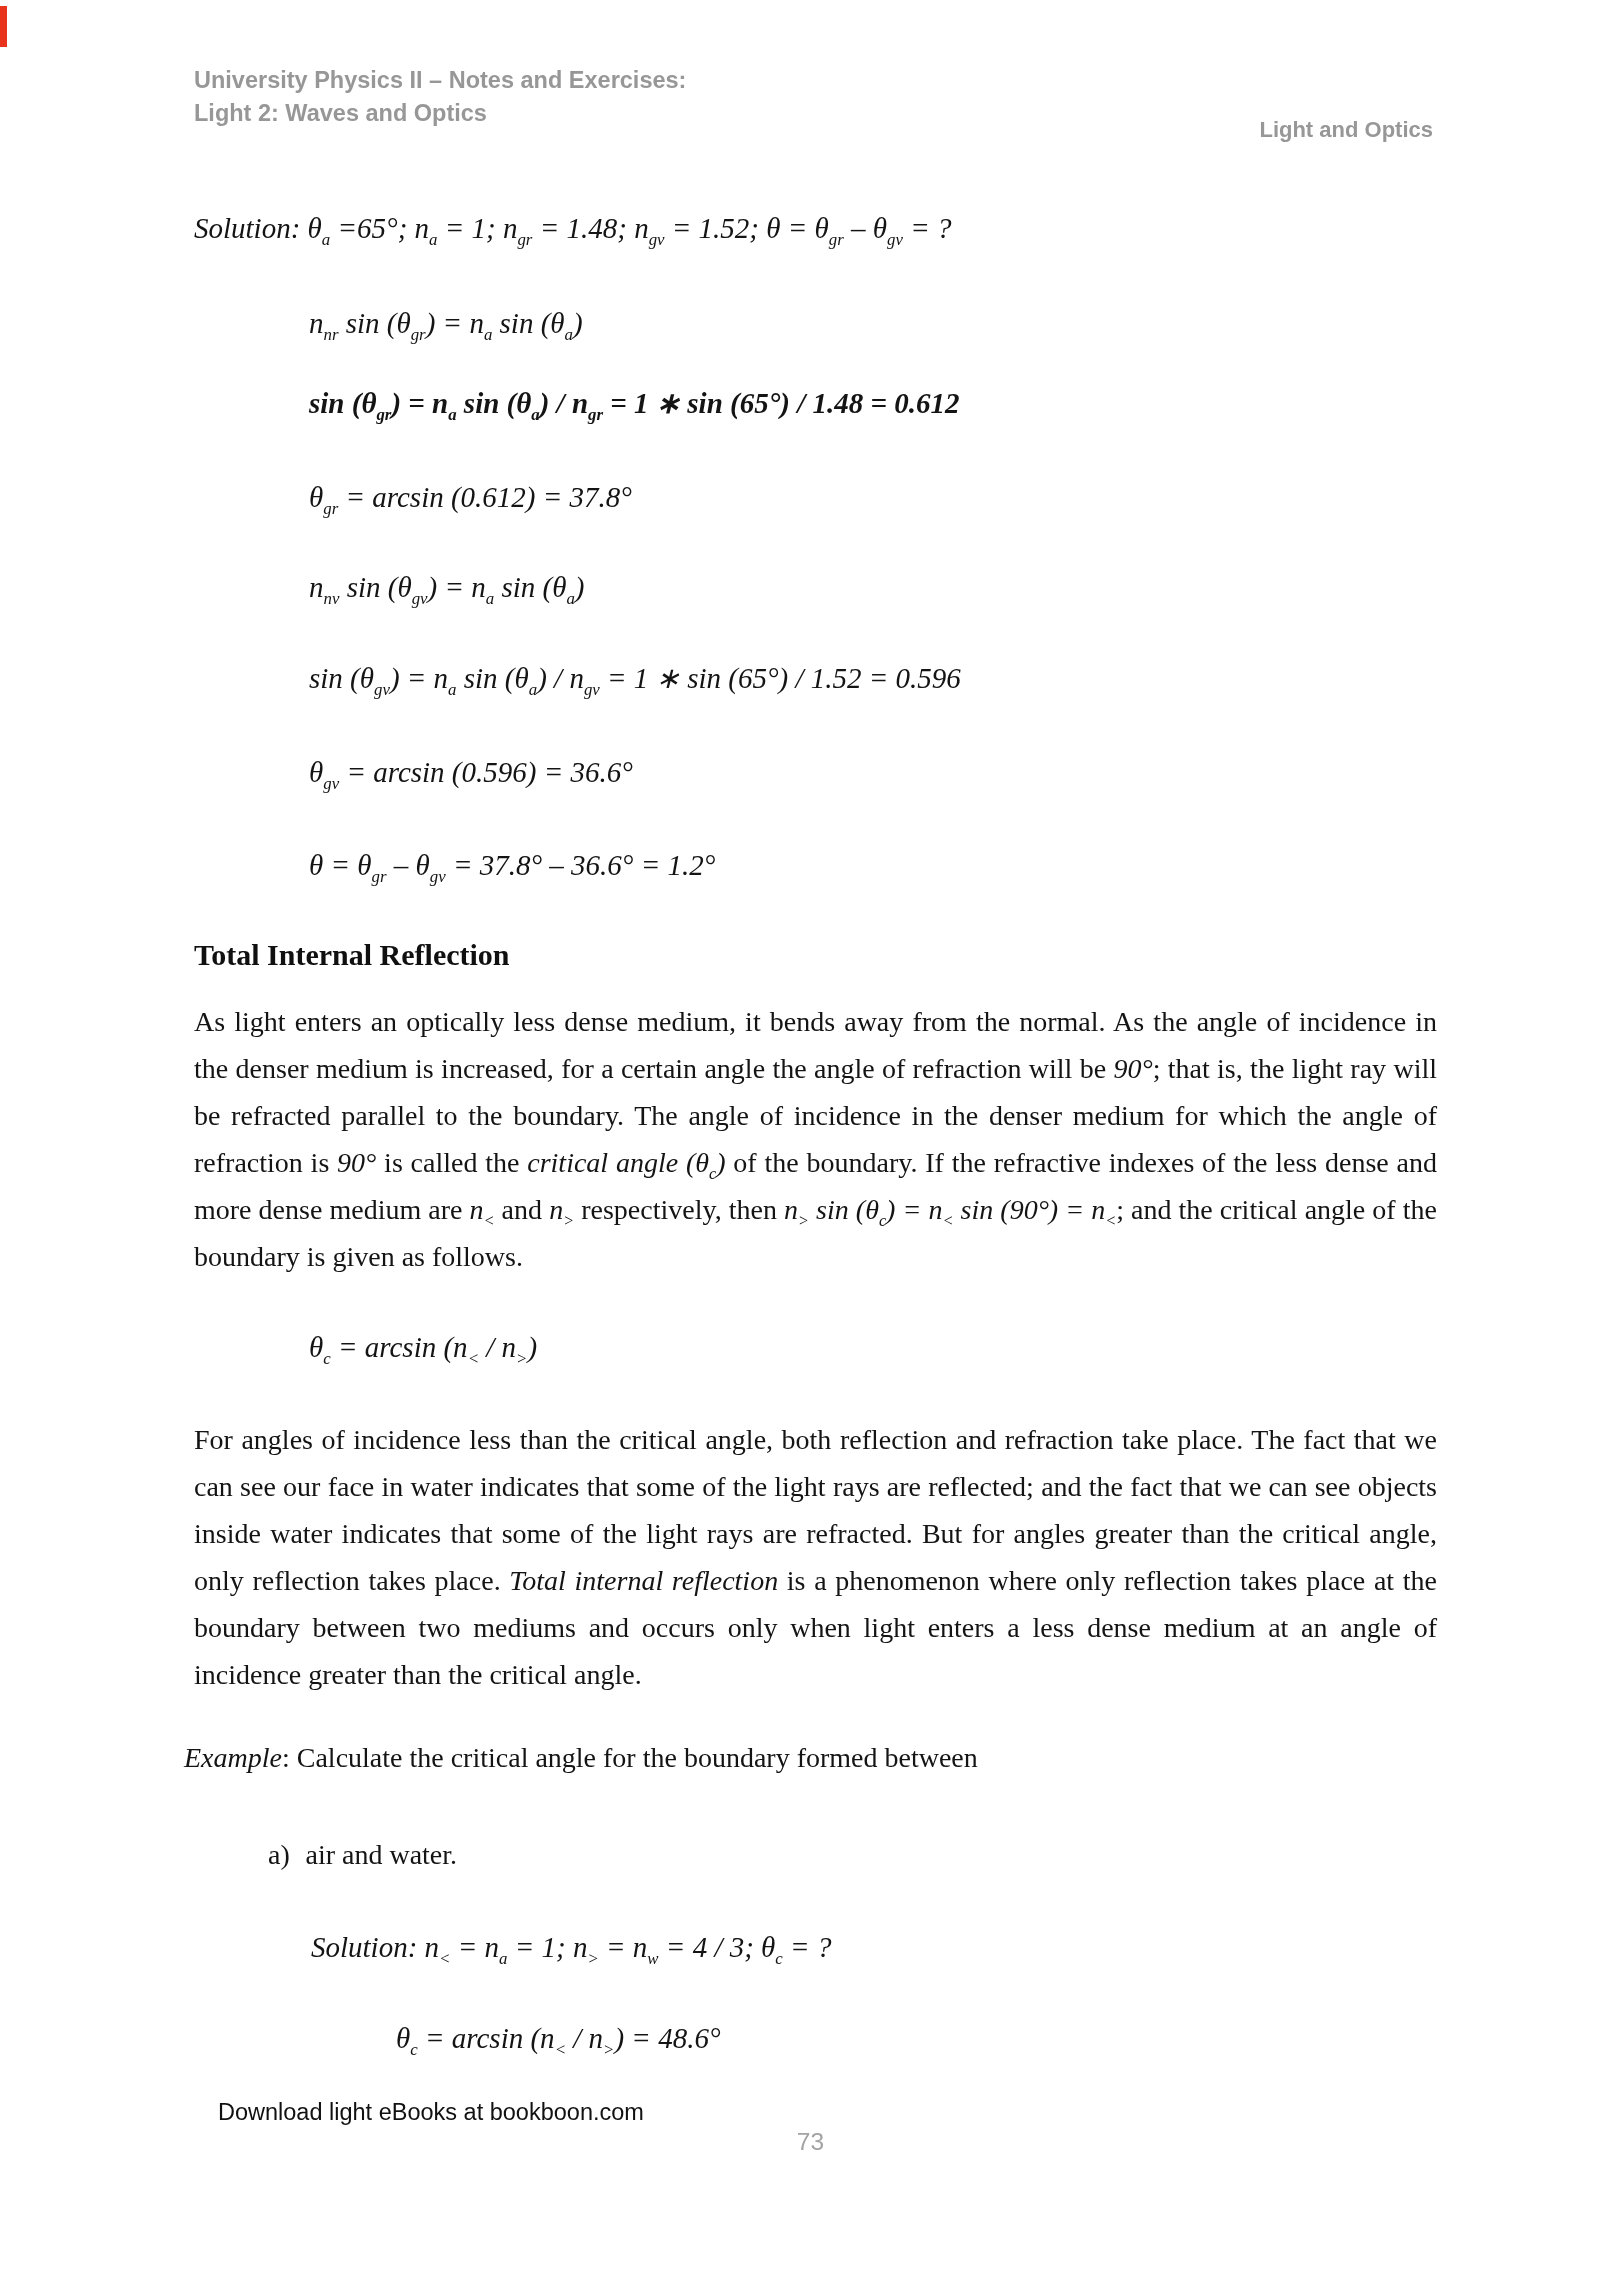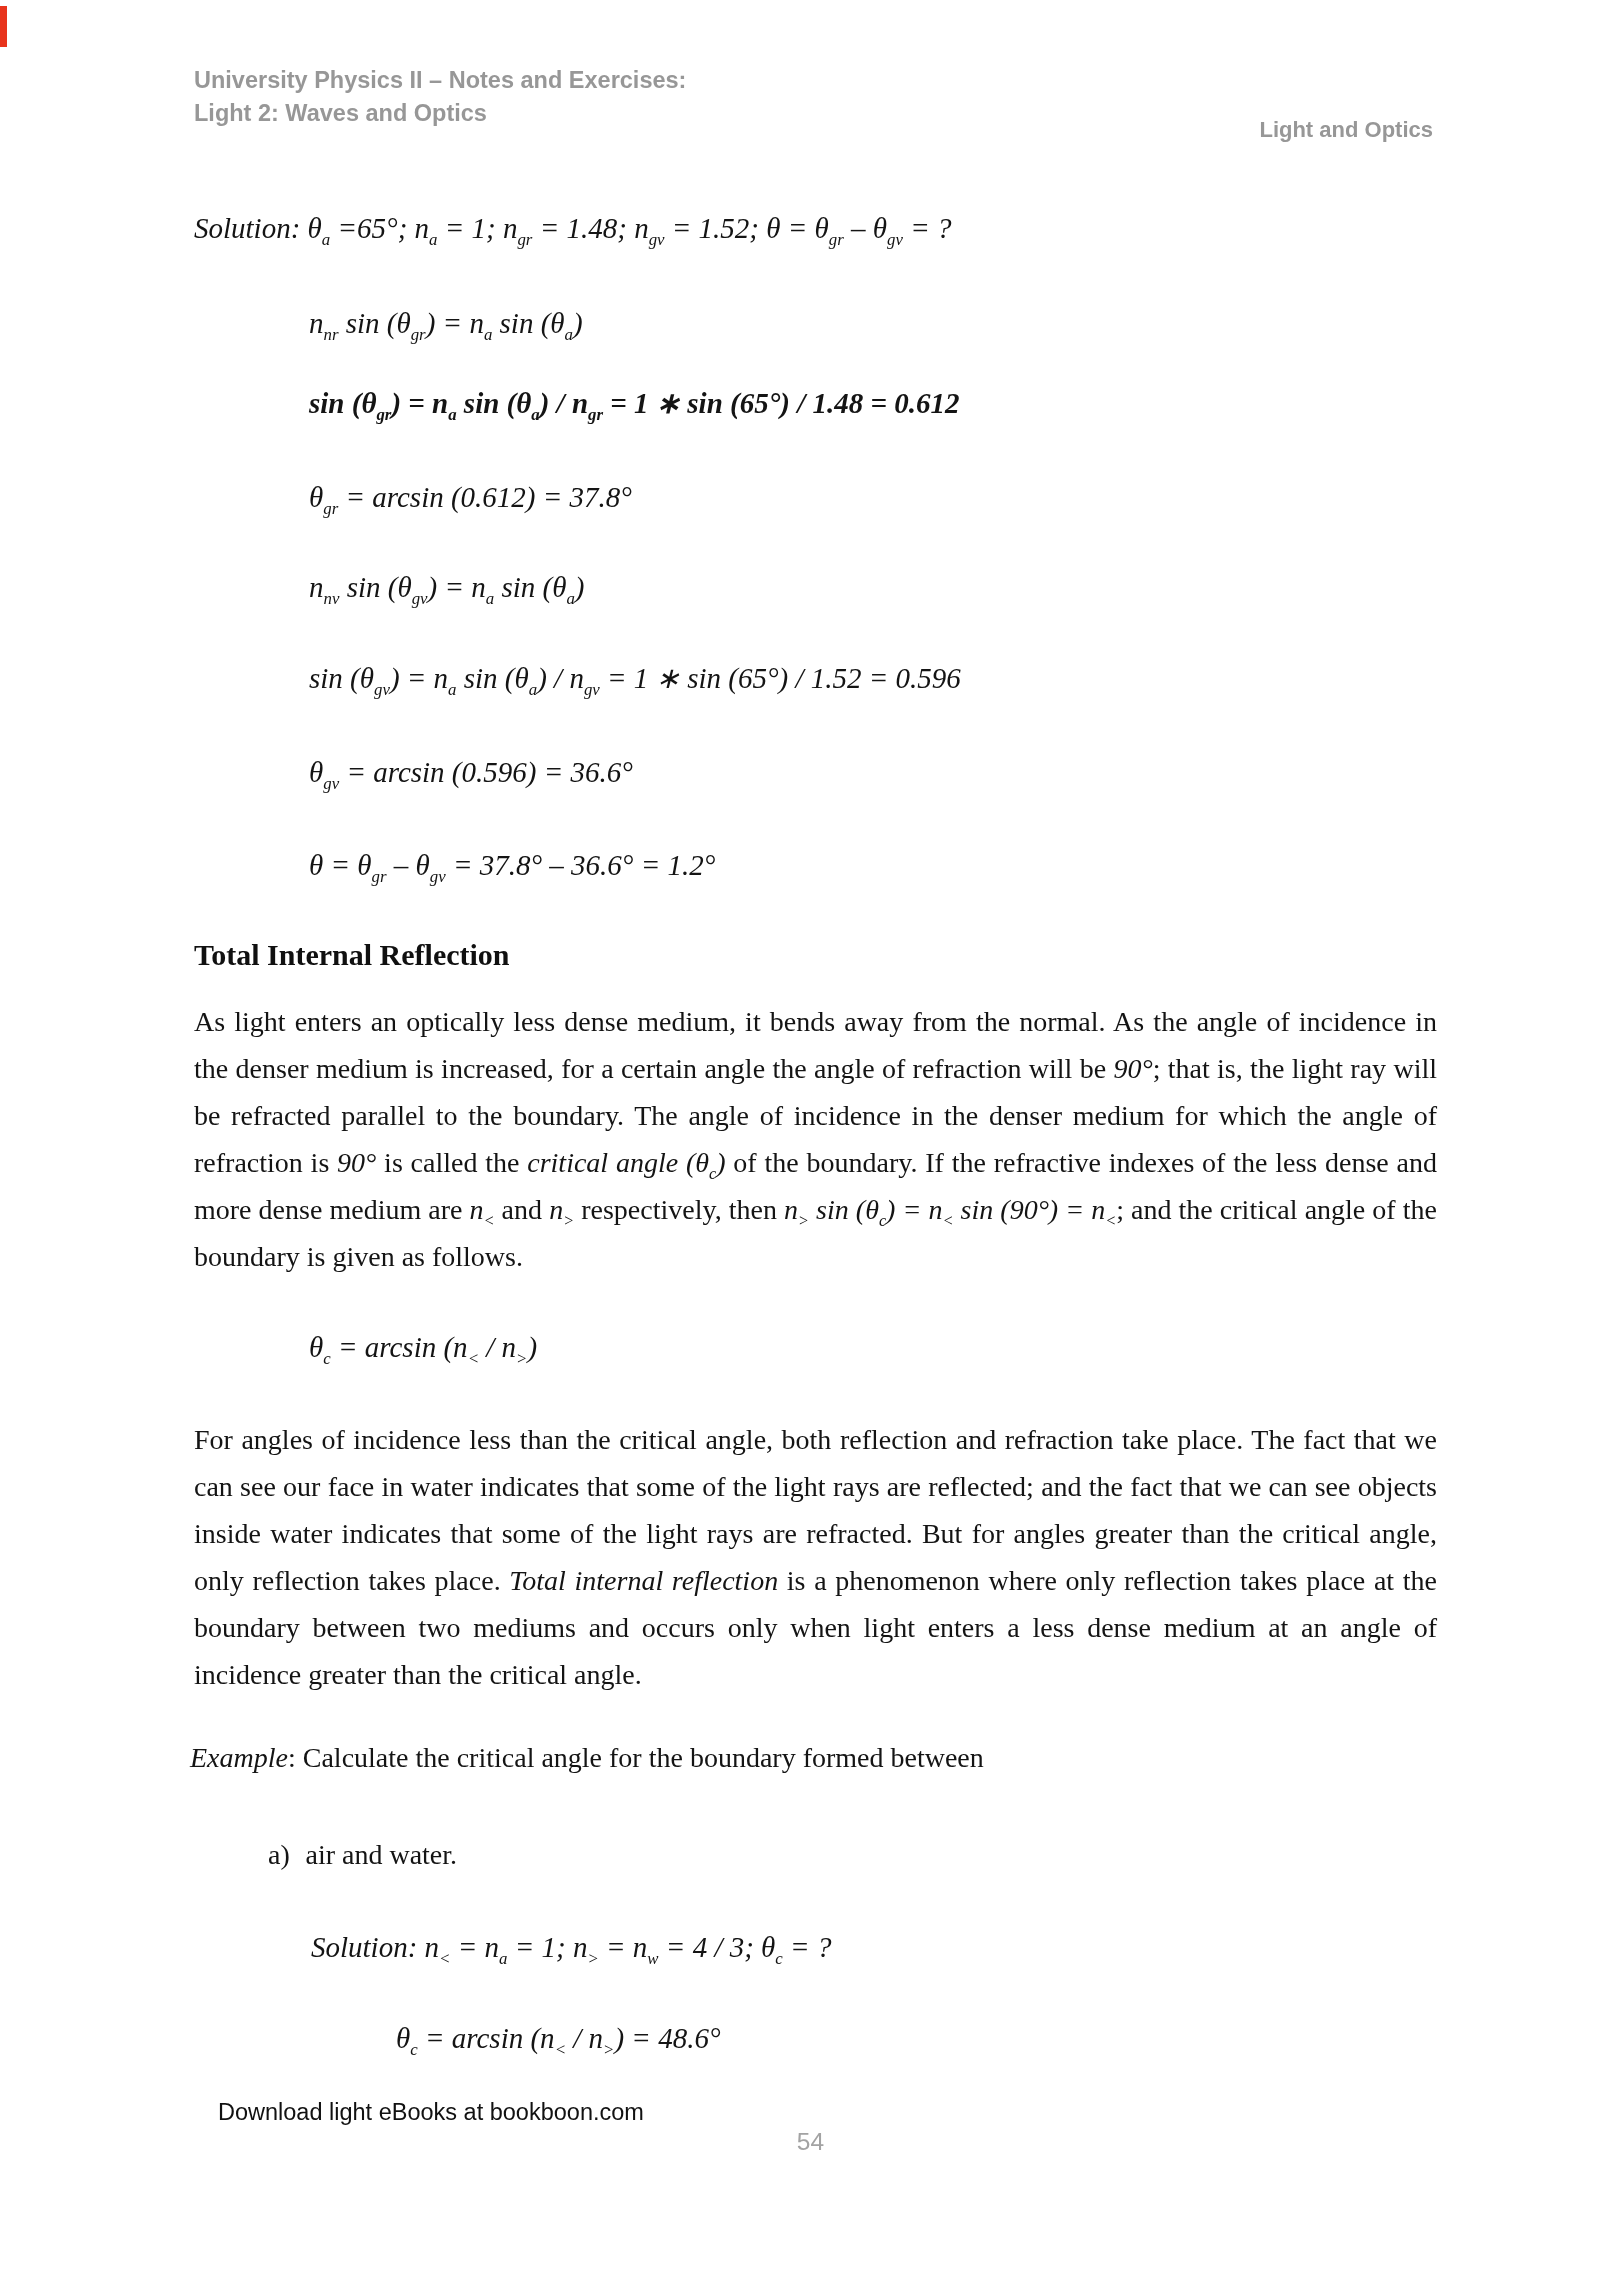--- a/index.html
+++ b/index.html
@@ -109,28 +109,28 @@
   <div class="math" style="left:309px; top:847px;text-align:right;">θ = θ<sub>gr</sub> – θ<sub>gv</sub> = 37.8° – 36.6° = 1.2°</div>
 
   <div class="heading">Total Internal Reflection</div>
 
   <div class="para" style="top:998px;">As light enters an optically less dense medium, it bends away from the normal. As the angle of incidence in the denser medium is increased, for a certain angle the angle of refraction will be <i>90°</i>; that is, the light ray will be refracted parallel to the boundary. The angle of incidence in the denser medium for which the angle of refraction is <i>90°</i> is called the <i>critical angle (θ<sub>c</sub>)</i> of the boundary. If the refractive indexes of the less dense and more dense medium are <i>n<sub>&lt;</sub></i> and <i>n<sub>&gt;</sub></i> respectively, then <i>n<sub>&gt;</sub> sin (θ<sub>c</sub>) = n<sub>&lt;</sub> sin (90°) = n<sub>&lt;</sub></i>; and the critical angle of the boundary is given as follows.</div>
 
   <div class="math" style="left:309px; top:1329px;">θ<sub>c</sub> = arcsin (n<sub>&lt;</sub> / n<sub>&gt;</sub>)</div>
 
   <div class="para" style="top:1416px;">For angles of incidence less than the critical angle, both reflection and refraction take place. The fact that we can see our face in water indicates that some of the light rays are reflected; and the fact that we can see objects inside water indicates that some of the light rays are refracted. But for angles greater than the critical angle, only reflection takes place. <i>Total internal reflection</i> is a phenomenon where only reflection takes place at the boundary between two mediums and occurs only when light enters a less dense medium at an angle of incidence greater than the critical angle.</div>
 
-  <div class="plainline" style="left:190px; top:1739px;text-align:center;"><i>Example</i>: Calculate the critical angle for the boundary formed between</div>
+  <div class="plainline" style="left:184px; top:1739px;text-align:center;"><i>Example</i>: Calculate the critical angle for the boundary formed between</div>
 
   <div class="plainline" style="left:268px; top:1836px;">
     <span class="item-label">a)</span><span>air and water.</span>
   </div>
 
   <div class="math" style="left:311px; top:1929px;">Solution: n<sub>&lt;</sub> = n<sub>a</sub> = 1; n<sub>&gt;</sub> = n<sub>w</sub> = 4 / 3; θ<sub>c</sub> = ?</div>
 
   <div class="math" style="left:396px; top:2020px;">θ<sub>c</sub> = arcsin (n<sub>&lt;</sub> / n<sub>&gt;</sub>) = 48.6°</div>
 
   <a class="footer-link" href="#">Download light eBooks at bookboon.com</a>
 
-  <div class="pageno">54</div>
+  <div class="pageno">73</div>
 
 </div>
 
 
 </body></html>

